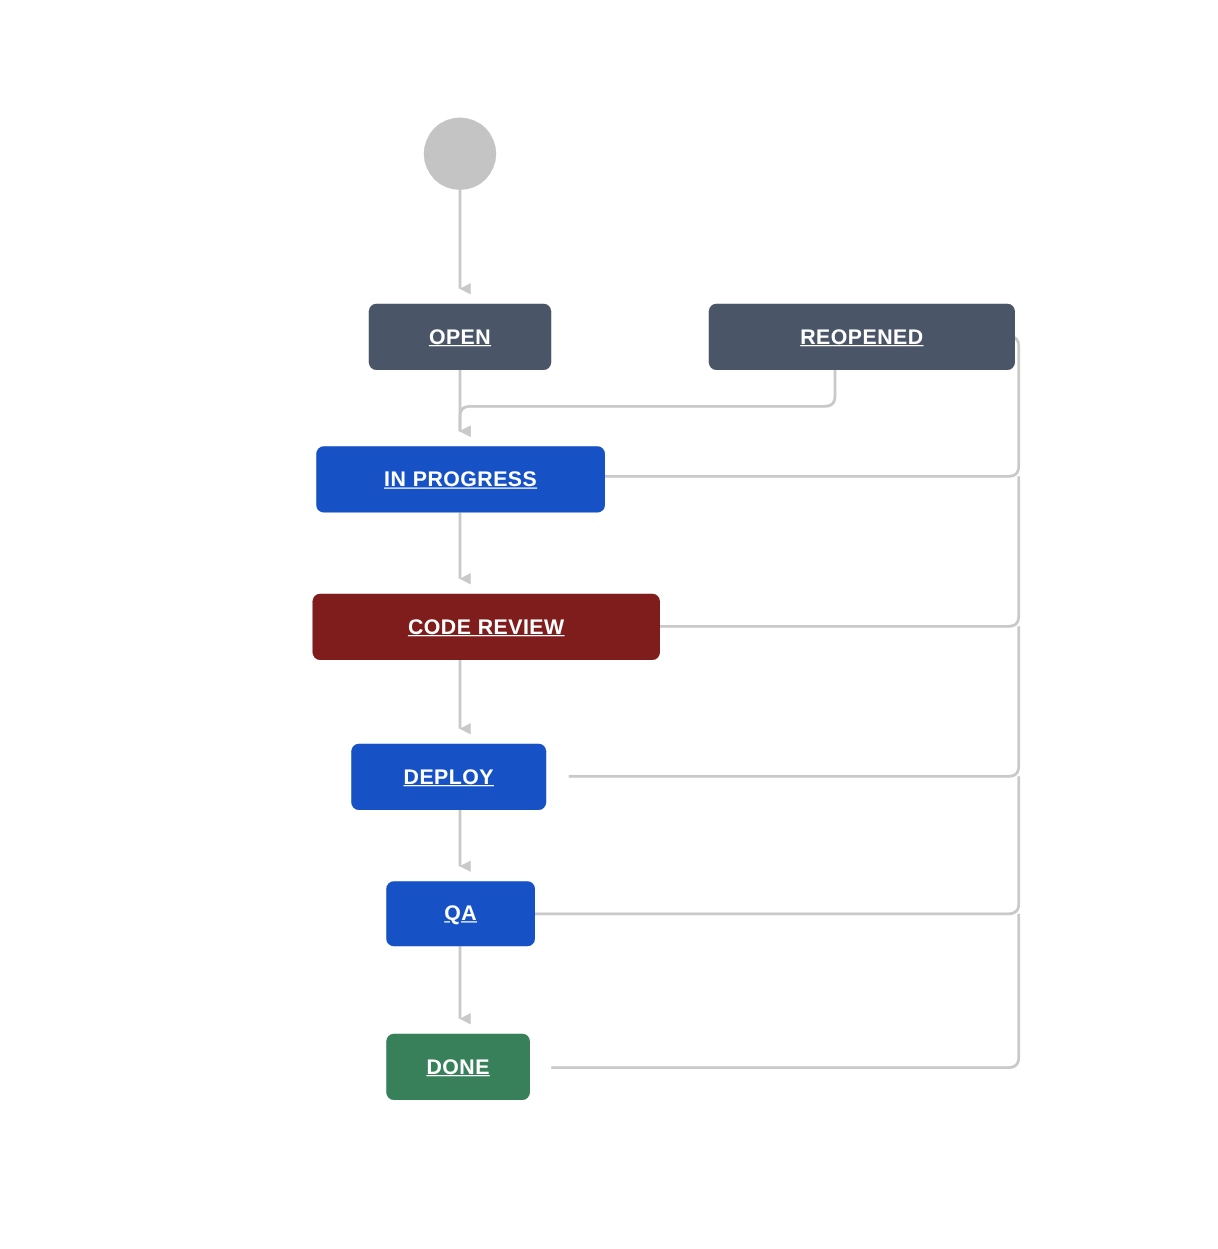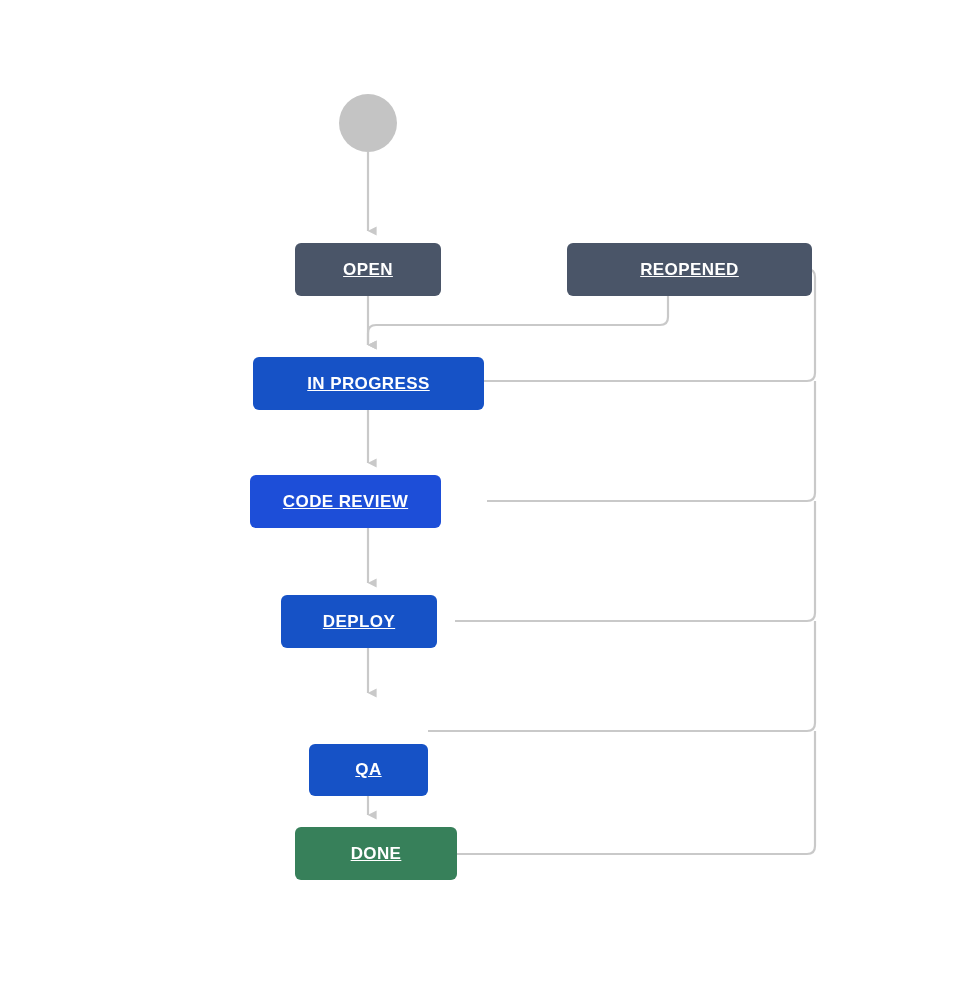--- a/index.html
+++ b/index.html
@@ -101,29 +101,29 @@
   </div>
 
   <div class="node" style="left: 567px; top: 243px; width: 245px; height: 53px; background: rgb(74, 85, 104); color: rgb(255, 255, 255);">
     <span class="node-label">REOPENED</span>
   </div>
 
   <div class="node" style="left: 253px; top: 357px; width: 231px; height: 53px; background: rgb(22, 82, 198); color: rgb(255, 255, 255);">
     <span class="node-label">IN PROGRESS</span>
   </div>
 
-  <div class="node" style="left: 250px; top: 475px; width: 191px; height: 53px; background: #1d4ed8; color: rgb(255, 255, 255);">
+  <div class="node" style="left: 250px; top: 475px; width: 278px; height: 53px; background: #7f1d1d; color: rgb(255, 255, 255);">
     <span class="node-label">CODE REVIEW</span>
   </div>
 
   <div class="node" style="left: 281px; top: 595px; width: 156px; height: 53px; background: rgb(22, 82, 198); color: rgb(255, 255, 255);">
     <span class="node-label">DEPLOY</span>
   </div>
 
-  <div class="node" style="left: 309px; top: 705px; width: 119px; height: 52px; background: rgb(22, 82, 198); color: rgb(255, 255, 255); margin-top: 39px;">
+  <div class="node" style="left: 309px; top: 705px; width: 119px; height: 52px; background: rgb(22, 82, 198); color: rgb(255, 255, 255);">
     <span class="node-label">QA</span>
   </div>
 
-  <div class="node" style="left: 295px; top: 827px; width: 162px; height: 53px; background: rgb(55, 128, 90); color: rgb(255, 255, 255);">
+  <div class="node" style="left: 309px; top: 827px; width: 115px; height: 53px; background: rgb(55, 128, 90); color: rgb(255, 255, 255);">
     <span class="node-label">DONE</span>
   </div>
 
 </div>
 
 </body></html>

